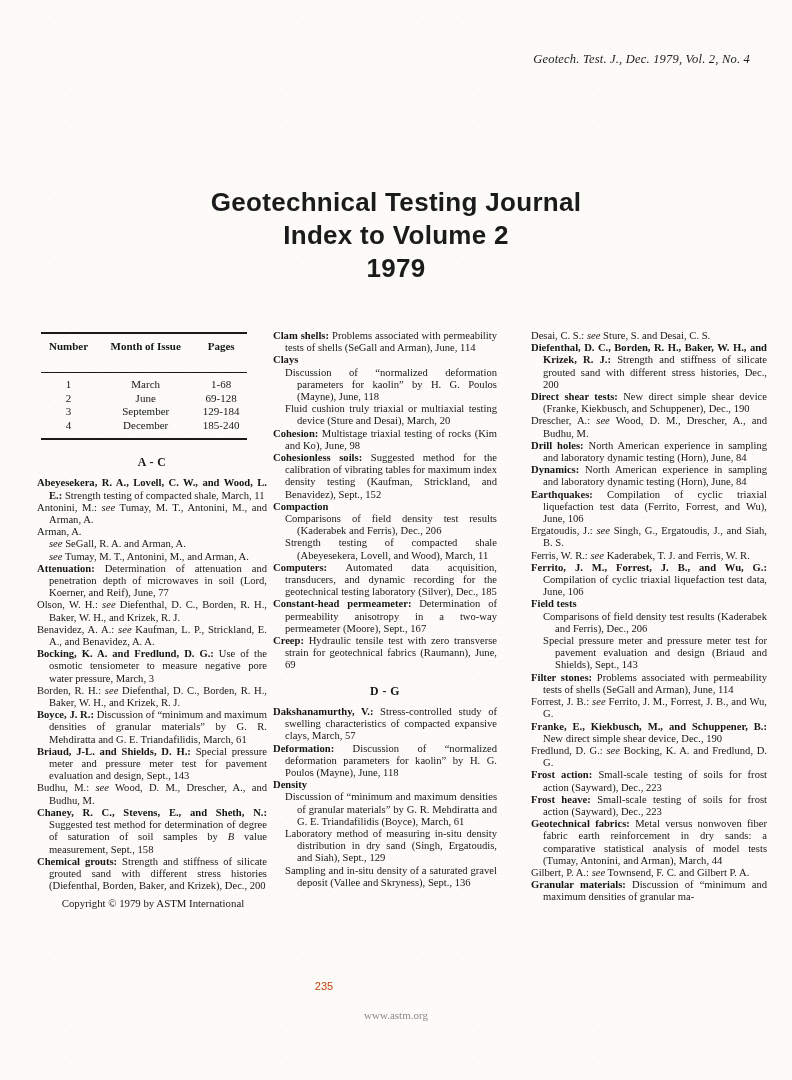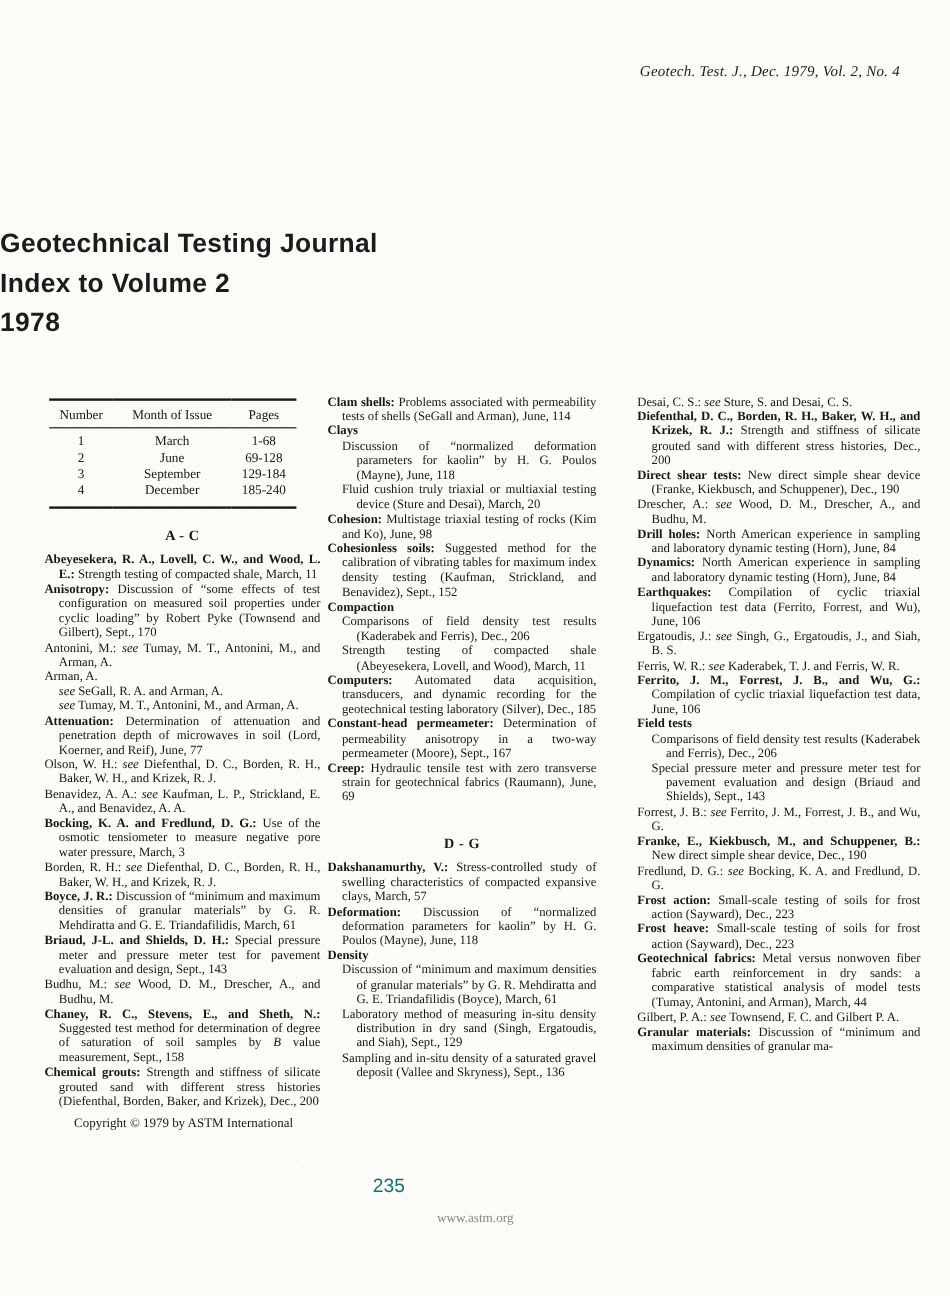--- a/index.html
+++ b/index.html
@@ -12,80 +12,80 @@
     background-size:11px 9px,17px 13px;
     background-position:0 0,6px 4px;
     font-family:"Liberation Serif", serif;
     color:#161616;
   }
   .journal-ref{
     position:absolute;top:52px;right:42px;
     font-style:italic;font-size:12.5px;letter-spacing:0.2px;color:#1c1c1c;
   }
   .title-block{
-    position:absolute;top:186px;left:0;width:792px;text-align:left;
+    position:absolute;top:186px;left:0;width:792px;text-align:center;
     font-family:"Liberation Sans", sans-serif;font-weight:bold;
-    font-size:22px;line-height:33px;color:#1b1b1b;letter-spacing:0.3px;
+    font-size:26px;line-height:33px;color:#1b1b1b;letter-spacing:0.3px;
   }
   .columns{
     position:absolute;top:330px;left:37px;width:730px;
     display:flex;justify-content:space-between;
   }
   .col{font-size:10.6px;line-height:12.2px;}
   .col1{width:230px;}
   .col2{width:224px;}
   .col3{width:236px;margin-left:28px;}
   .issue-table{
     width:206px;margin:2px 8px 16px 4px;border-collapse:collapse;
     font-size:11px;
     border-top:2px solid #1a1a1a;border-bottom:2px solid #1a1a1a;
   }
   .issue-table th{
-    font-weight:normal;padding:6px 0 4px;text-align:center;
+    font-weight:bold;padding:6px 0 20px;text-align:center;
     border-bottom:1.5px solid #1a1a1a;font-size:11px;
   }
   .issue-table td{text-align:center;padding:0;line-height:13.5px;}
   .issue-table tbody tr:first-child td{padding-top:5px;}
   .issue-table tbody tr:last-child td{padding-bottom:6px;}
   .section-head{
     text-align:center;font-weight:bold;font-size:11.8px;
     margin:9px 0 9px;letter-spacing:0.5px;
   }
-  .col2 .section-head{margin-top:25px;}
+  .col2 .section-head{margin-top:13px;}
   .entry{
     margin:0;text-align:justify;
     padding-left:12px;text-indent:-12px;
   }
   .entry.lvl1{padding-left:24px;}
   .entry .b{font-weight:bold;}
   .entry .i{font-style:italic;}
   .copyright{
     margin:5px 0 0;font-size:10.8px;text-indent:0;padding-left:2px;
     text-align:center;
   }
   .page-number{
     position:absolute;top:980px;left:0;width:648px;text-align:center;
-    font-family:"Liberation Sans", sans-serif;font-size:16px;color:#0f766e;
+    font-family:"Liberation Sans", sans-serif;font-size:11px;color:#c2410c;
   }
   .website{
     position:absolute;top:1009px;left:0;width:792px;text-align:center;
     font-family:Liberation Serif, serif;font-size:11px;color:#8a8a8a;
   }
 </style>
 </head>
 <body>
 
 <div class="page">
 
   <div class="journal-ref">Geotech. Test. J., Dec. 1979, Vol. 2, No. 4</div>
 
   <div class="title-block">
     <div>Geotechnical Testing Journal</div>
     <div>Index to Volume 2</div>
-    <div>1978</div>
+    <div>1979</div>
   </div>
 
   <div class="columns">
 
     <div class="col col1">
       <table class="issue-table">
         <thead>
           <tr>
             <th>Number</th>
             <th>Month of Issue</th>
@@ -111,21 +111,20 @@
           <tr>
             <td>4</td>
             <td>December</td>
             <td>185-240</td>
           </tr>
         </tbody>
       </table>
       <div>
           <div class="section-head">A - C</div>
           <p class="entry lvl0"><span class="b">Abeyesekera, R. A., Lovell, C. W., and Wood, L. E.:</span><span> Strength testing of compacted shale, March, 11</span></p>
-          <p class="entry lvl0"><span class="b">Anisotropy:</span><span> Discussion of “some effects of test configuration on measured soil properties under cyclic loading” by Robert Pyke (Townsend and Gilbert), Sept., 170</span></p>
           <p class="entry lvl0"><span>Antonini, M.: </span><span class="i">see</span><span> Tumay, M. T., Antonini, M., and Arman, A.</span></p>
           <p class="entry lvl0"><span>Arman, A.</span></p>
           <p class="entry lvl1"><span class="i">see</span><span> SeGall, R. A. and Arman, A.</span></p>
           <p class="entry lvl1"><span class="i">see</span><span> Tumay, M. T., Antonini, M., and Arman, A.</span></p>
           <p class="entry lvl0"><span class="b">Attenuation:</span><span> Determination of attenuation and penetration depth of microwaves in soil (Lord, Koerner, and Reif), June, 77</span></p>
           <p class="entry lvl0"><span>Olson, W. H.: </span><span class="i">see</span><span> Diefenthal, D. C., Borden, R. H., Baker, W. H., and Krizek, R. J.</span></p>
           <p class="entry lvl0"><span>Benavidez, A. A.: </span><span class="i">see</span><span> Kaufman, L. P., Strickland, E. A., and Benavidez, A. A.</span></p>
           <p class="entry lvl0"><span class="b">Bocking, K. A. and Fredlund, D. G.:</span><span> Use of the osmotic tensiometer to measure negative pore water pressure, March, 3</span></p>
           <p class="entry lvl0"><span>Borden, R. H.: </span><span class="i">see</span><span> Diefenthal, D. C., Borden, R. H., Baker, W. H., and Krizek, R. J.</span></p>
           <p class="entry lvl0"><span class="b">Boyce, J. R.:</span><span> Discussion of “minimum and maximum densities of granular materials” by G. R. Mehdiratta and G. E. Triandafilidis, March, 61</span></p>
@@ -169,20 +168,21 @@
           <p class="entry lvl0"><span>Drescher, A.: </span><span class="i">see</span><span> Wood, D. M., Drescher, A., and Budhu, M.</span></p>
           <p class="entry lvl0"><span class="b">Drill holes:</span><span> North American experience in sampling and laboratory dynamic testing (Horn), June, 84</span></p>
           <p class="entry lvl0"><span class="b">Dynamics:</span><span> North American experience in sampling and laboratory dynamic testing (Horn), June, 84</span></p>
           <p class="entry lvl0"><span class="b">Earthquakes:</span><span> Compilation of cyclic triaxial liquefaction test data (Ferrito, Forrest, and Wu), June, 106</span></p>
           <p class="entry lvl0"><span>Ergatoudis, J.: </span><span class="i">see</span><span> Singh, G., Ergatoudis, J., and Siah, B. S.</span></p>
           <p class="entry lvl0"><span>Ferris, W. R.: </span><span class="i">see</span><span> Kaderabek, T. J. and Ferris, W. R.</span></p>
           <p class="entry lvl0"><span class="b">Ferrito, J. M., Forrest, J. B., and Wu, G.:</span><span> Compilation of cyclic triaxial liquefaction test data, June, 106</span></p>
           <p class="entry lvl0"><span class="b">Field tests</span></p>
           <p class="entry lvl1"><span>Comparisons of field density test results (Kaderabek and Ferris), Dec., 206</span></p>
           <p class="entry lvl1"><span>Special pressure meter and pressure meter test for pavement evaluation and design (Briaud and Shields), Sept., 143</span></p>
+          <p class="entry lvl0"><span class="b">Filter stones:</span><span> Problems associated with permeability tests of shells (SeGall and Arman), June, 114</span></p>
           <p class="entry lvl0"><span>Forrest, J. B.: </span><span class="i">see</span><span> Ferrito, J. M., Forrest, J. B., and Wu, G.</span></p>
           <p class="entry lvl0"><span class="b">Franke, E., Kiekbusch, M., and Schuppener, B.:</span><span> New direct simple shear device, Dec., 190</span></p>
           <p class="entry lvl0"><span>Fredlund, D. G.: </span><span class="i">see</span><span> Bocking, K. A. and Fredlund, D. G.</span></p>
           <p class="entry lvl0"><span class="b">Frost action:</span><span> Small-scale testing of soils for frost action (Sayward), Dec., 223</span></p>
           <p class="entry lvl0"><span class="b">Frost heave:</span><span> Small-scale testing of soils for frost action (Sayward), Dec., 223</span></p>
           <p class="entry lvl0"><span class="b">Geotechnical fabrics:</span><span> Metal versus nonwoven fiber fabric earth reinforcement in dry sands: a comparative statistical analysis of model tests (Tumay, Antonini, and Arman), March, 44</span></p>
           <p class="entry lvl0"><span>Gilbert, P. A.: </span><span class="i">see</span><span> Townsend, F. C. and Gilbert P. A.</span></p>
           <p class="entry lvl0"><span class="b">Granular materials:</span><span> Discussion of “minimum and maximum densities of granular ma-</span></p>
         </div>
     </div>

